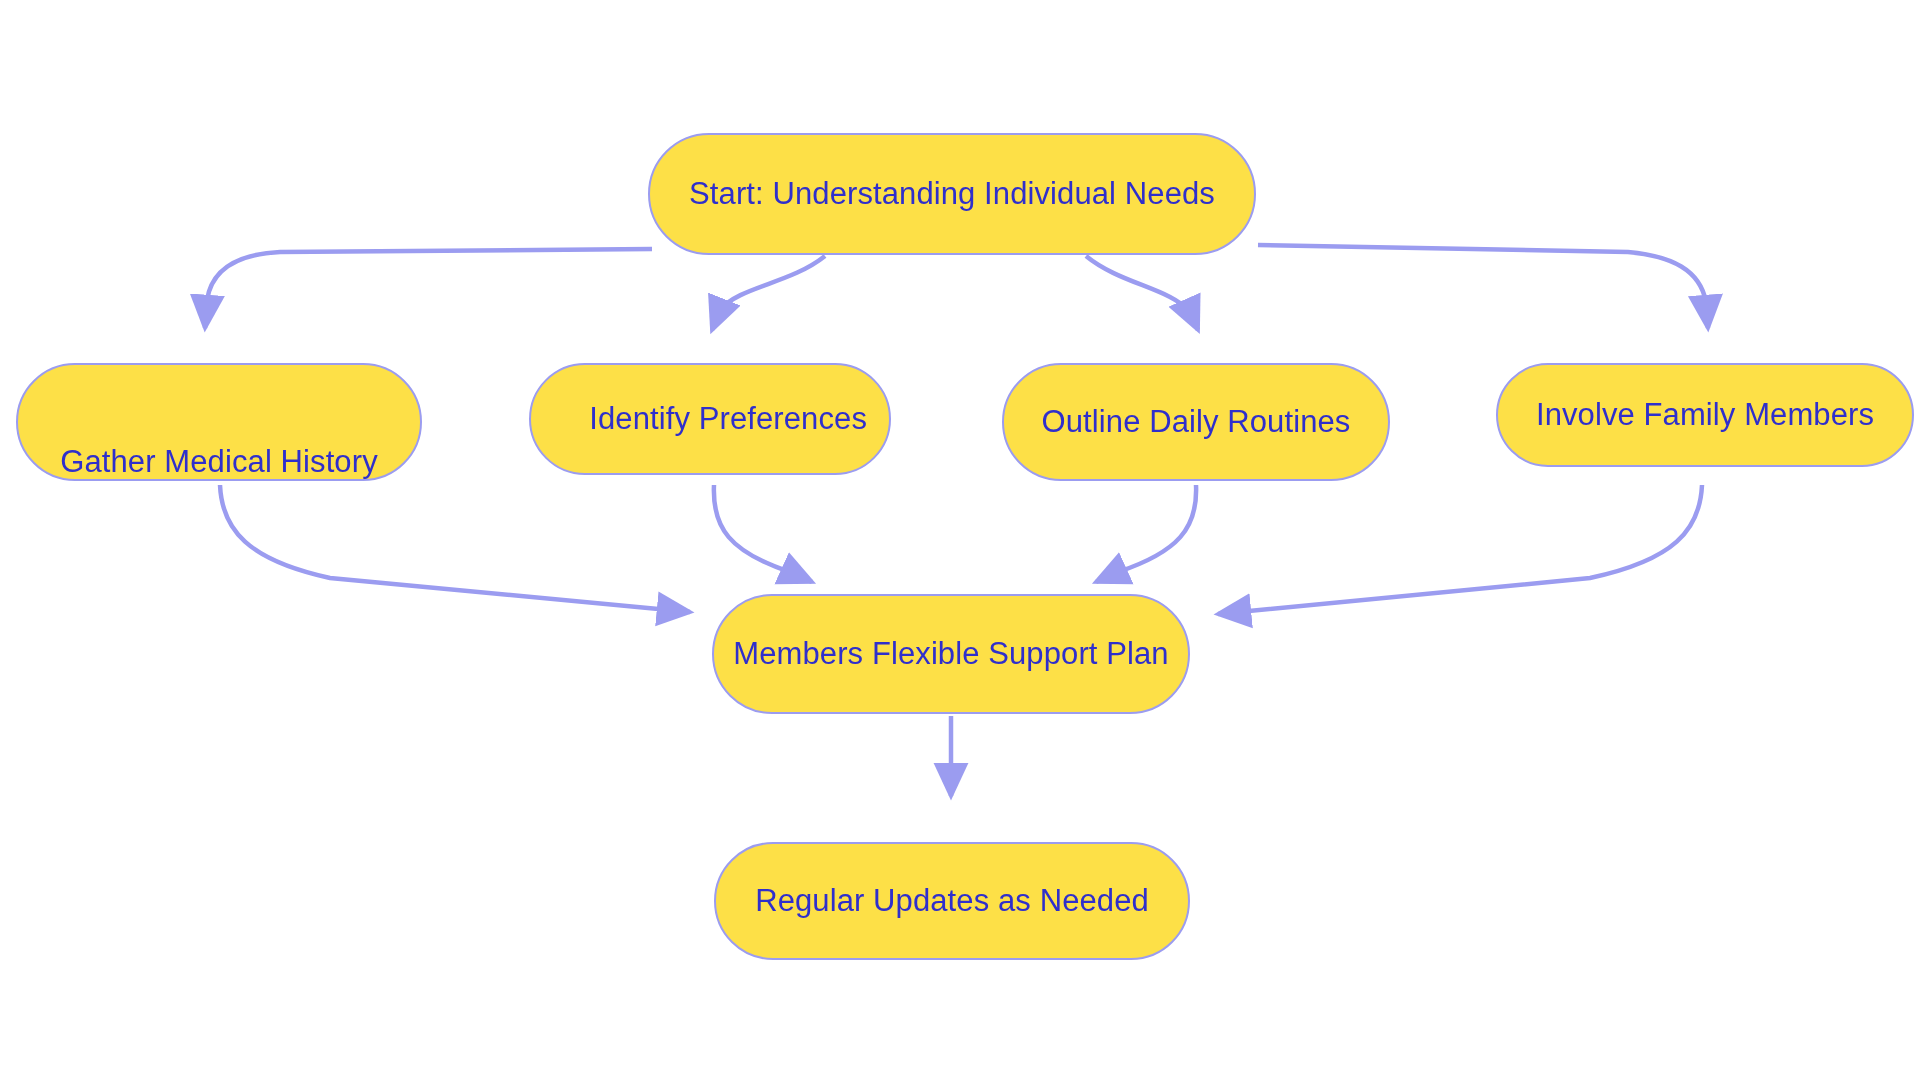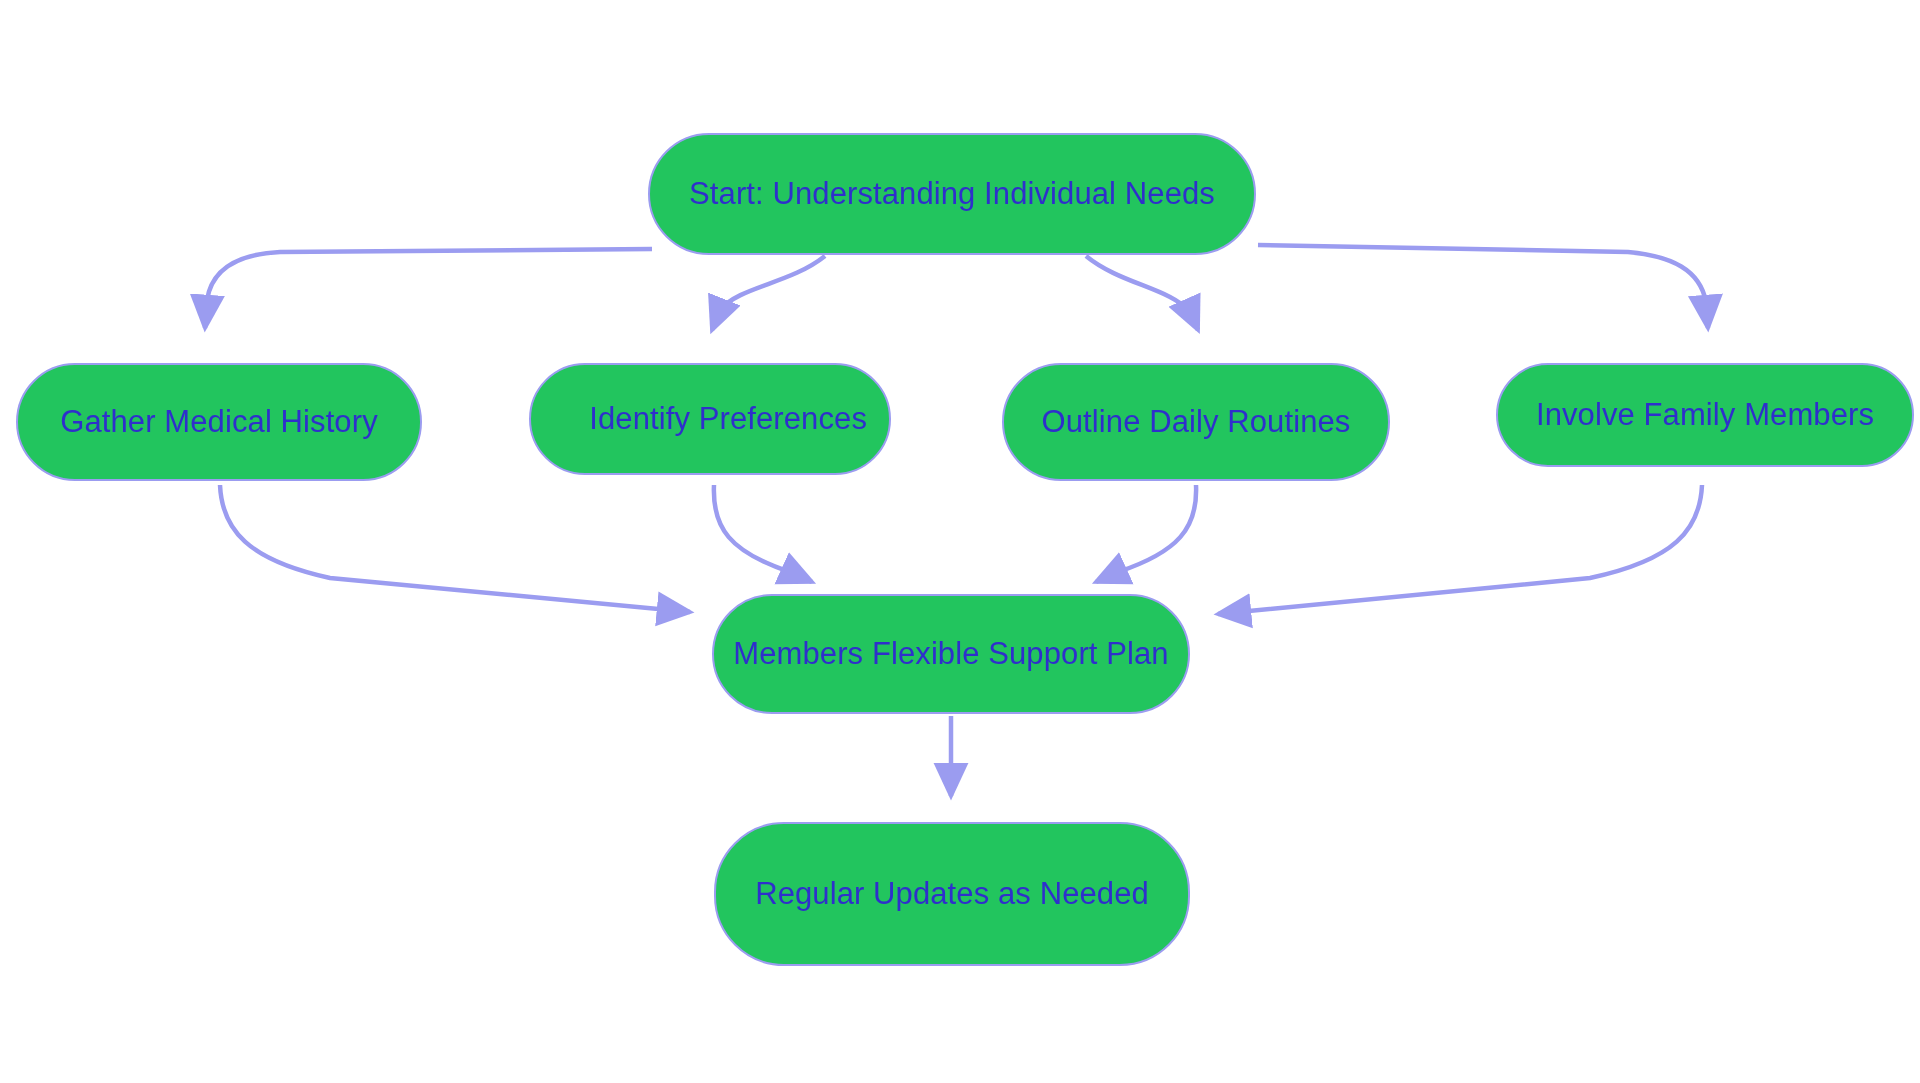--- a/index.html
+++ b/index.html
@@ -26,21 +26,21 @@
     position: absolute;
     left: 0;
     top: 0;
     width: 1920px;
     height: 1083px;
     pointer-events: none;
   }
   .node {
     position: absolute;
     box-sizing: border-box;
-    background: #22c55e;
+    background: #fde047;
     border: 2px solid #9b9cf0;
     border-radius: 70px;
     display: flex;
     align-items: center;
     justify-content: center;
     text-align: center;
   }
   .node-label {
     color: #2f2fcc;
     font-family: "Liberation Sans", sans-serif;
@@ -80,37 +80,37 @@
 
     <path d="M 1702,485 C 1700,530 1674,560 1590,578 L 1218,614" fill="none" stroke="#9b9cf0" stroke-width="4.5" marker-end="url(#arrowhead)"></path>
 
     <path d="M 951,716 L 951,796" fill="none" stroke="#9b9cf0" stroke-width="4.5" marker-end="url(#arrowhead)"></path>
   </svg>
 
   <div class="node" style="left:648px; top:133px; width:608px; height:122px;">
     <span class="node-label">Start: Understanding Individual Needs</span>
   </div>
 
-  <div class="node" style="left:16px; top:363px; width:406px; height:118px;">
+  <div class="node" style="left:16px; top:363px; width:406px; height:118px;align-items:flex-end;">
     <span class="node-label">Gather Medical History</span>
   </div>
 
   <div class="node" style="left:529px; top:363px; width:362px; height:112px;justify-content:flex-end;">
     <span class="node-label">Identify Preferences</span>
   </div>
 
   <div class="node" style="left:1002px; top:363px; width:388px; height:118px;align-items:center;">
     <span class="node-label">Outline Daily Routines</span>
   </div>
 
   <div class="node" style="left:1496px; top:363px; width:418px; height:104px;">
     <span class="node-label">Involve Family Members</span>
   </div>
 
   <div class="node" style="left:712px; top:594px; width:478px; height:120px;">
     <span class="node-label">Members Flexible Support Plan</span>
   </div>
 
-  <div class="node" style="left:714px; top:822px; width:476px; height:144px;">
+  <div class="node" style="left:714px; top:842px; width:476px; height:118px;">
     <span class="node-label">Regular Updates as Needed</span>
   </div>
 
 </div>
 
 </body></html>

